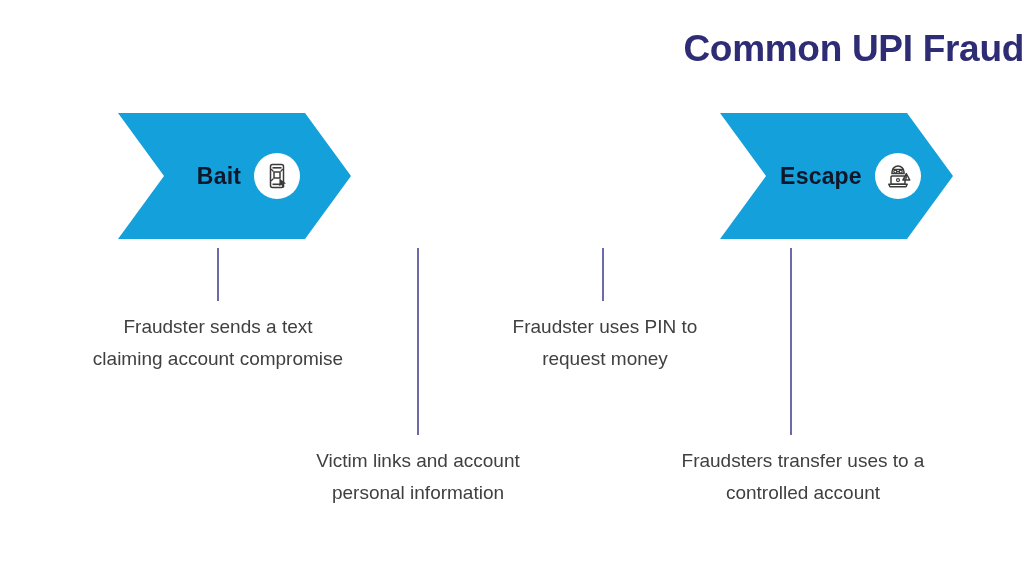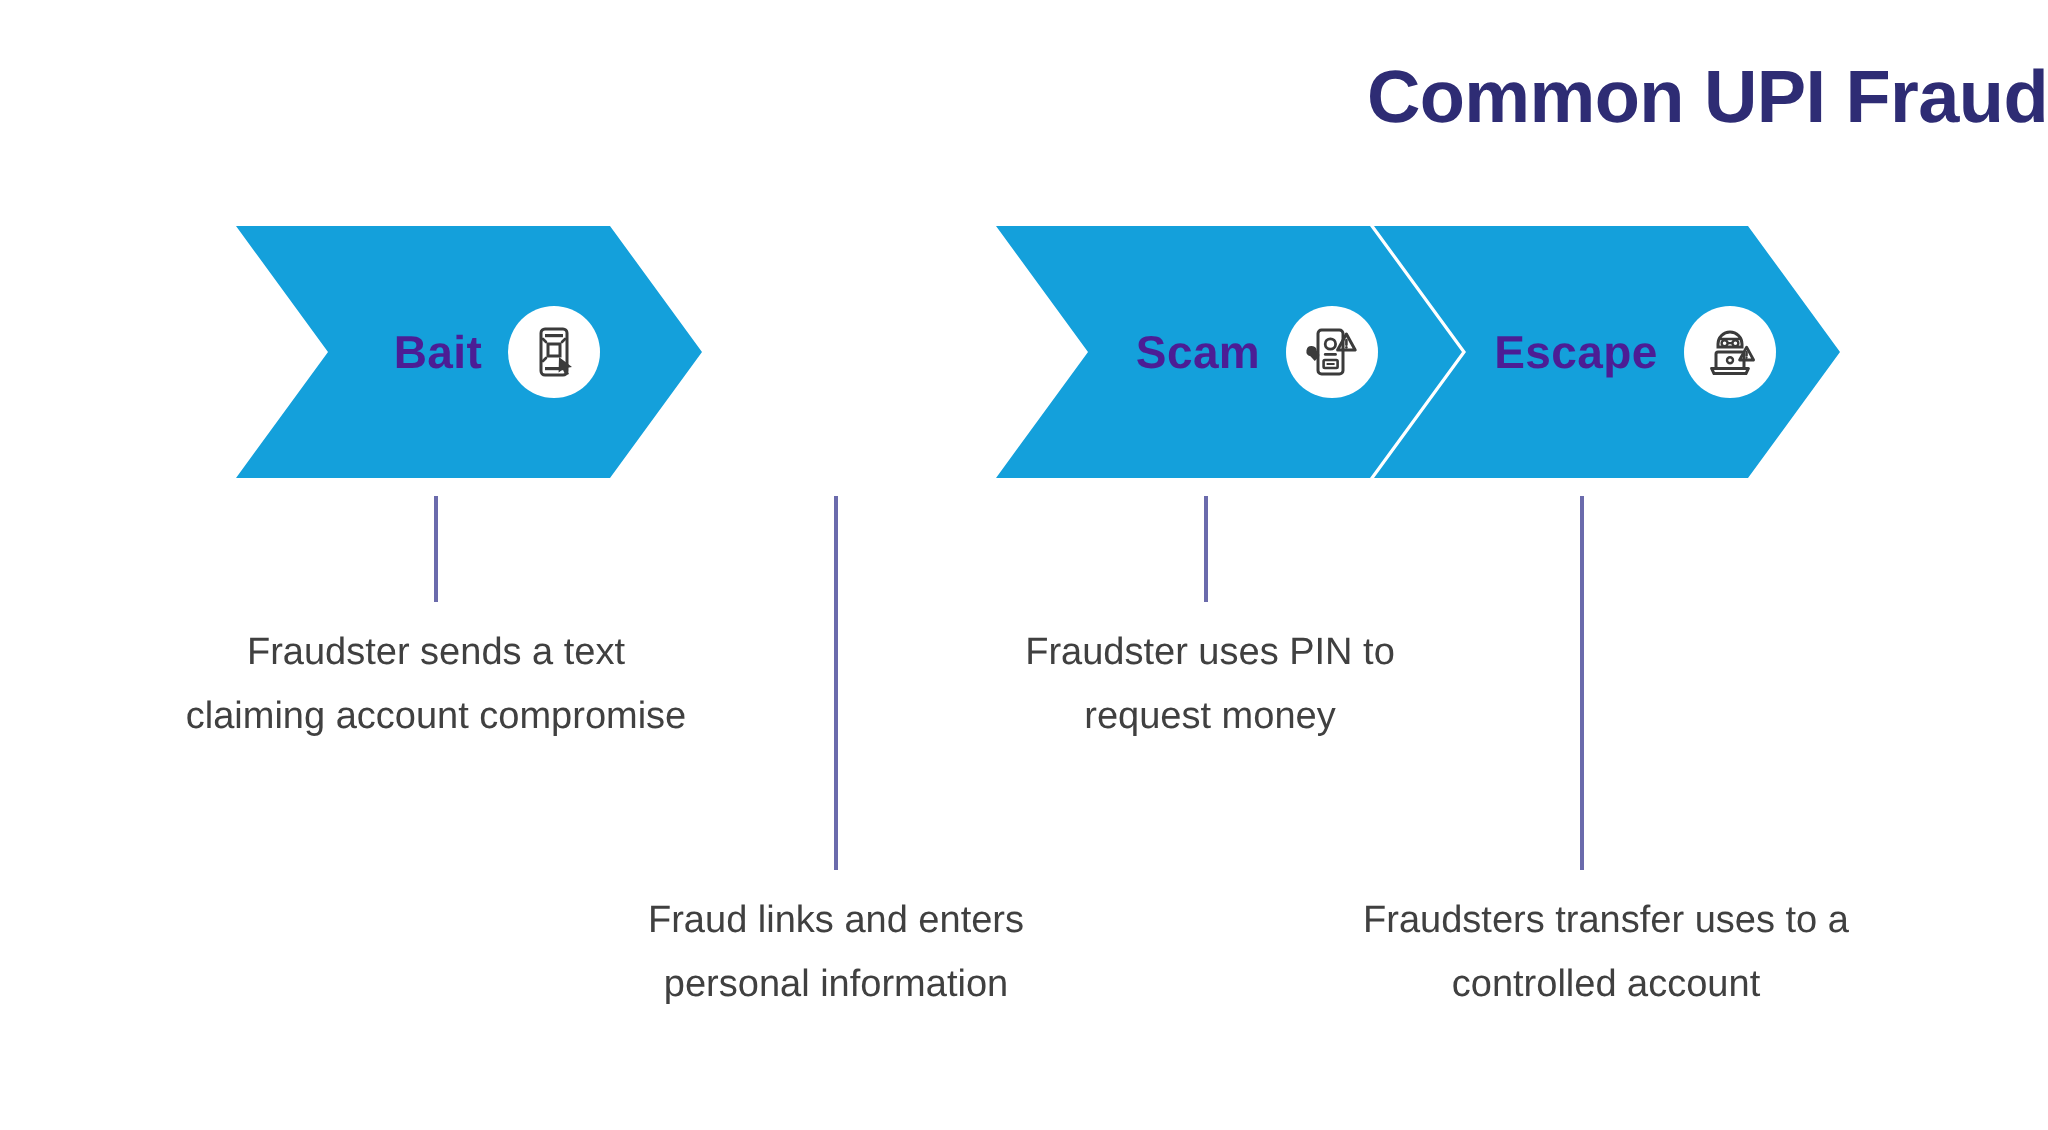--- a/index.html
+++ b/index.html
@@ -47,21 +47,21 @@
     align-items: center;
     justify-content: center;
   }
   .chevron-inner {
     display: flex;
     align-items: center;
     gap: 13px;
     transform: translateX(14px);
   }
   .chevron-label {
-    color: #4c1d95;
+    color: #0f172a;
     font-size: 23px;
     font-weight: bold;
     letter-spacing: 0.2px;
     white-space: nowrap;
   }
   .chevron-icon {
     width: 46px;
     height: 46px;
     border-radius: 50%;
     background: #ffffff;
@@ -105,40 +105,22 @@
           <rect x="10.5" y="22.5" width="9" height="1.6" fill="#3b3b3b"></rect>
           <rect x="12" y="11" width="6" height="6" fill="none" stroke="#3b3b3b" stroke-width="1.5"></rect>
           <path d="M11 10 L9.5 8.5 M19 10 L20.5 8.5 M11 18 L9.5 19.5" stroke="#3b3b3b" stroke-width="1.3" stroke-linecap="round"></path>
           <path d="M17.5 17.5 L24 22.5 L21 23 L22.5 26 L20.8 26.8 L19.4 23.7 L17.3 25.3 Z" fill="#3b3b3b"></path>
         </svg>
       </span>
     </div>
   </div>
 
 
-  <div class="chevron" style="left:498px; width:233px;">
-    <div class="chevron-inner">
-      <span class="chevron-label">Scam</span>
-      <span class="chevron-icon">
-        <svg width="30" height="30" viewBox="0 0 30 30">
-          <rect x="8" y="4" width="12.5" height="22" rx="1.8" fill="none" stroke="#3b3b3b" stroke-width="1.5"></rect>
-          <circle cx="14.2" cy="11" r="2.6" fill="none" stroke="#3b3b3b" stroke-width="1.4"></circle>
-          <path d="M11.6 16.2 h5.2" stroke="#3b3b3b" stroke-width="1.3" stroke-linecap="round"></path>
-          <rect x="10.8" y="19" width="7" height="4" rx="0.6" fill="none" stroke="#3b3b3b" stroke-width="1.3"></rect>
-          <path d="M12.3 21 h4" stroke="#3b3b3b" stroke-width="1"></path>
-          <path d="M22.2 6 L26.6 14 H17.8 Z" fill="none" stroke="#3b3b3b" stroke-width="1.5" stroke-linejoin="round"></path>
-          <path d="M22.2 9 v2.4" stroke="#3b3b3b" stroke-width="1.3" stroke-linecap="round"></path>
-          <circle cx="22.2" cy="12.7" r="0.65" fill="#3b3b3b"></circle>
-          <path d="M7.4 14.5 a2.6 2.6 0 1 0 -3.2 2.6 l2.2 2.4 2.2 -2.4 a2.6 2.6 0 0 0 -1.2 -2.6 z" fill="#3b3b3b"></path>
-        </svg>
-      </span>
-    </div>
-  </div>
 
-  <div class="chevron" style="left:687px; width:233px;">
+  <div class="chevron" style="left:720px; width:233px;">
     <div class="chevron-inner">
       <span class="chevron-label">Escape</span>
       <span class="chevron-icon">
         <svg width="30" height="30" viewBox="0 0 30 30">
           <path d="M9 11 a6 6 0 0 1 12 0 v1.5 H9 Z" fill="none" stroke="#3b3b3b" stroke-width="1.5"></path>
           <path d="M9.4 8.5 h11.2" stroke="#3b3b3b" stroke-width="1.3"></path>
           <circle cx="12.3" cy="10.6" r="1.5" fill="none" stroke="#3b3b3b" stroke-width="1.2"></circle>
           <circle cx="17.7" cy="10.6" r="1.5" fill="none" stroke="#3b3b3b" stroke-width="1.2"></circle>
           <path d="M13.8 10.6 h2.4" stroke="#3b3b3b" stroke-width="1.1"></path>
           <rect x="8" y="15" width="14" height="8.2" rx="1" fill="none" stroke="#3b3b3b" stroke-width="1.5"></rect>
@@ -153,17 +135,17 @@
   </div>
 </div>
 
 <div class="connector" style="left:217px; top:248px; height:53px;"></div>
 <div class="connector" style="left:417px; top:248px; height:187px;"></div>
 <div class="connector" style="left:602px; top:248px; height:53px;"></div>
 <div class="connector" style="left:790px; top:248px; height:187px;"></div>
 
 <div class="desc" style="left:88px; top:311px; width:260px;">Fraudster sends a text claiming account compromise</div>
 
-<div class="desc" style="left:298px; top:445px; width:240px;">Fraud links and enters personal information</div>
+<div class="desc" style="left:298px; top:445px; width:240px;">Victim links and account personal information</div>
 
 <div class="desc" style="left:487px; top:311px; width:236px;">Fraudster uses PIN to request money</div>
 
 <div class="desc" style="left:667px; top:445px; width:272px;">Fraudsters transfer uses to a controlled account</div>
 
 </body></html>

